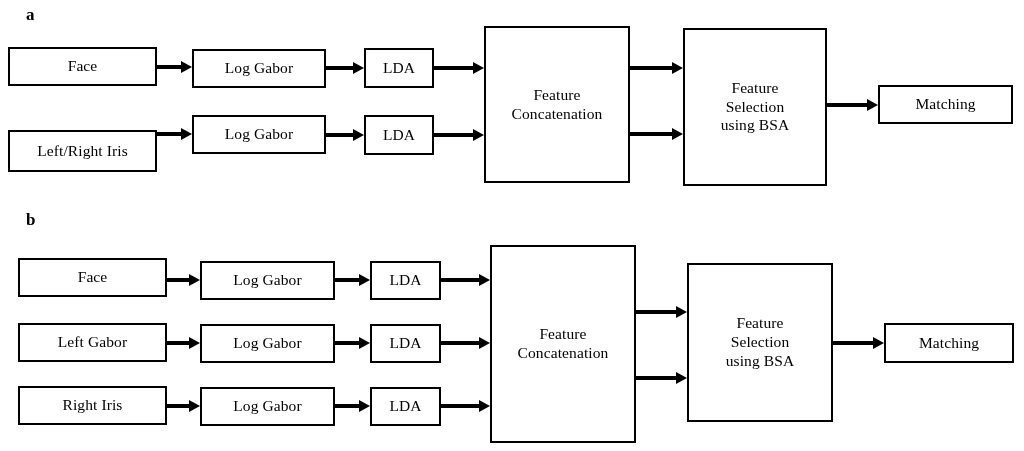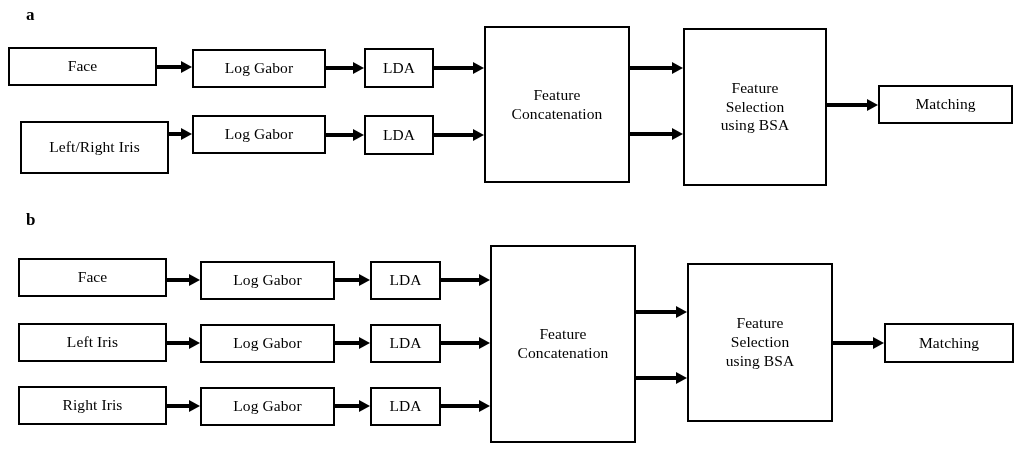--- a/index.html
+++ b/index.html
@@ -114,21 +114,21 @@
     </div>
     <div class="node" style="left: 8px; top: 47px; width: 149px; height: 39px;">
       <span class="node-text">Face</span>
     </div>
     <div class="node" style="left: 192px; top: 49px; width: 134px; height: 39px;">
       <span class="node-text">Log Gabor</span>
     </div>
     <div class="node" style="left: 364px; top: 48px; width: 70px; height: 40px;">
       <span class="node-text">LDA</span>
     </div>
-    <div class="node" style="left: 8px; top: 121px; width: 149px; height: 53px; margin-left: 12px;">
+    <div class="node" style="left: 8px; top: 130px; width: 149px; height: 42px;">
       <span class="node-text">Left/Right Iris</span>
     </div>
     <div class="node" style="left: 192px; top: 115px; width: 134px; height: 39px;">
       <span class="node-text">Log Gabor</span>
     </div>
     <div class="node" style="left: 364px; top: 115px; width: 70px; height: 40px;">
       <span class="node-text">LDA</span>
     </div>
     <div class="node big" style="left: 484px; top: 26px; width: 146px; height: 157px;">
       <span class="node-text">Feature
@@ -194,21 +194,21 @@
     <div class="node" style="left: 18px; top: 258px; width: 149px; height: 39px;">
       <span class="node-text">Face</span>
     </div>
     <div class="node" style="left: 200px; top: 261px; width: 135px; height: 39px;">
       <span class="node-text">Log Gabor</span>
     </div>
     <div class="node" style="left: 370px; top: 261px; width: 71px; height: 39px;">
       <span class="node-text">LDA</span>
     </div>
     <div class="node" style="left: 18px; top: 323px; width: 149px; height: 39px;">
-      <span class="node-text">Left Iris</span>
+      <span class="node-text">Left Gabor</span>
     </div>
     <div class="node" style="left: 200px; top: 324px; width: 135px; height: 39px;">
       <span class="node-text">Log Gabor</span>
     </div>
     <div class="node" style="left: 370px; top: 324px; width: 71px; height: 39px;">
       <span class="node-text">LDA</span>
     </div>
     <div class="node" style="left: 18px; top: 386px; width: 149px; height: 39px; text-align: right;">
       <span class="node-text">Right Iris</span>
     </div>

